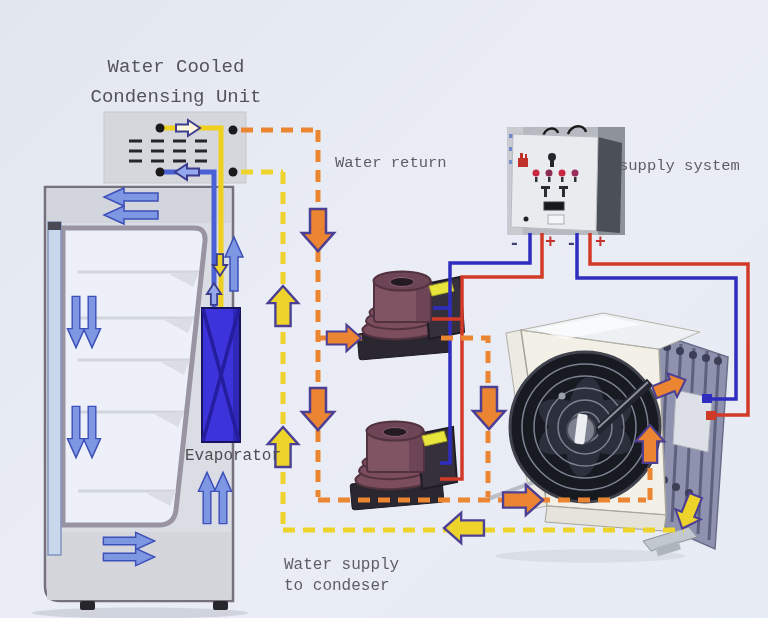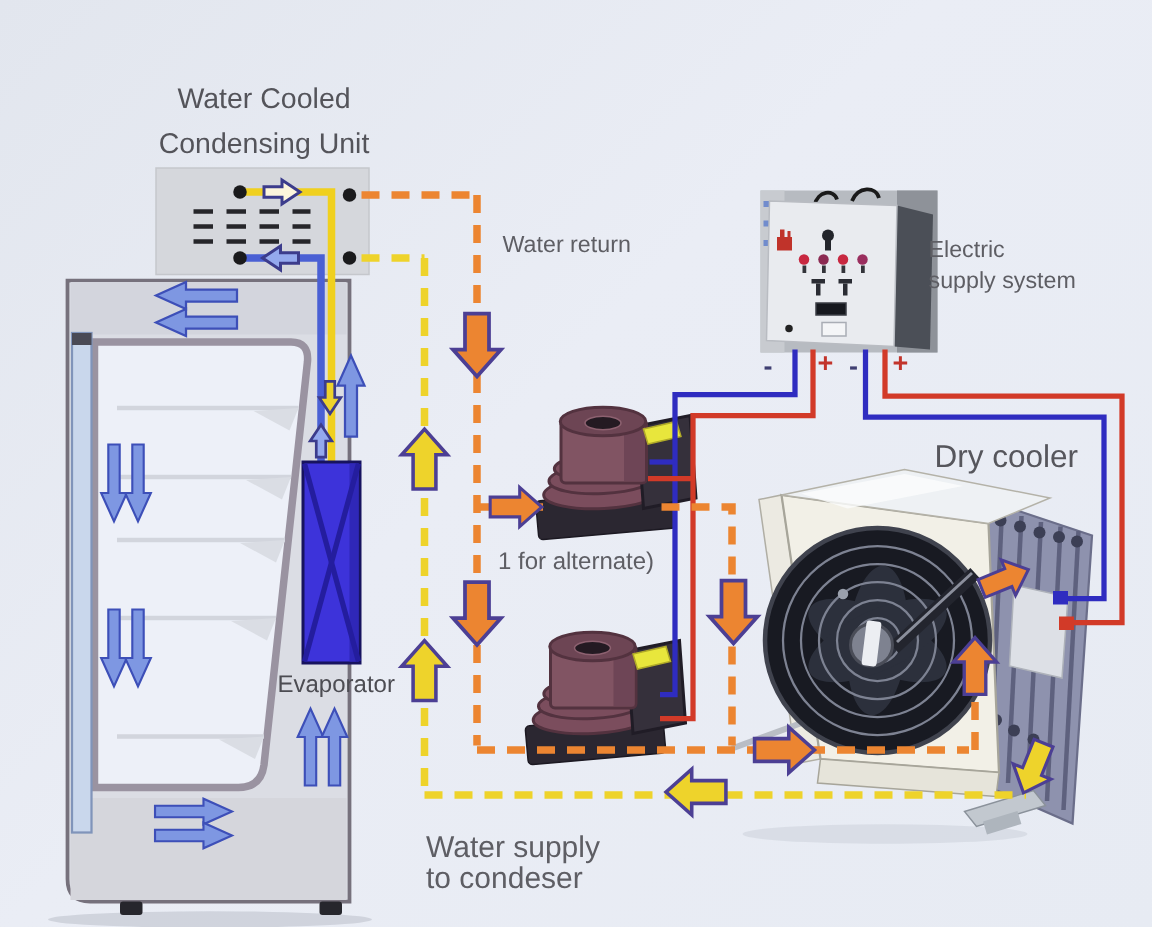--- a/index.html
+++ b/index.html
@@ -1,27 +1,27 @@
 <!DOCTYPE html>
 <html><head>
 <meta charset="utf-8">
 <style>
   html,body{margin:0;padding:0;}
   .stage{
     position:relative;width:768px;height:618px;overflow:hidden;
     background:linear-gradient(135deg,#e2e6ee 0%,#eaedf5 45%,#e7ebf3 100%);
-    font-family:Liberation Sans, sans-serif;
+    font-family:Liberation Mono, monospace;
   }
   .stage svg{position:absolute;left:0;top:0;}
   .lbl{position:absolute;color:#5e5e64;line-height:21px;font-size:15.5px;white-space:nowrap;}
   .title{position:absolute;left:88px;top:52px;width:176px;text-align:center;
          font-size:19px;line-height:30px;color:#54545a;}
   .dry{font-size:21px;color:#56565c;}
   .pump{font-size:16px;color:#5e5e64;}
-  .supply{font-size:20px;}
+  .supply{font-size:16px;}
   .evap{font-size:16px;color:#4c4c52;}
   .term{position:absolute;font-size:18px;font-weight:bold;line-height:18px;}
   .tminus{color:#3f3f72;}
   .tplus{color:#c2342b;}
 </style>
 </head>
 <body>
 
 <div class="stage">
 
@@ -275,28 +275,25 @@
 <div class="title">
   <div>Water Cooled</div>
   <div>Condensing Unit</div>
 </div>
 
 <div class="lbl" style="left:335px;top:153px;">
   <div>Water return</div>
 </div>
 
 <div class="lbl" style="left:619px;top:156px;">
-  <div>Electric</div>
   <div>supply system</div>
 </div>
 
-<div class="lbl dry" style="left:623px;top:294px;">Dry cooler</div>
 
 <div class="lbl pump" style="left:332px;top:364px;">
-  <div>1 for alternate)</div>
 </div>
 
 <div class="lbl supply" style="left:284px;top:555px;">
   <div>Water supply</div>
   <div>to condeser</div>
 </div>
 
 <div class="lbl evap" style="left:185px;top:446px;">Evaporator</div>
 
 <span class="term tminus" style="left:509px;top:235px;">-</span>

